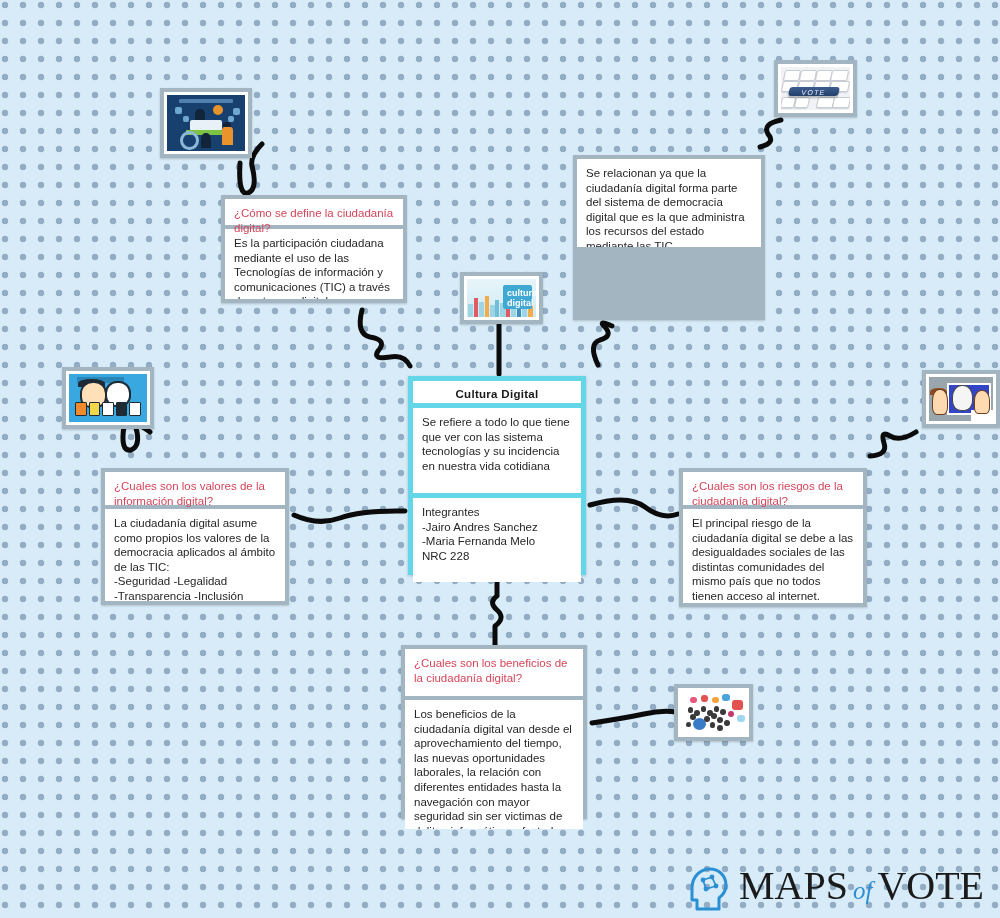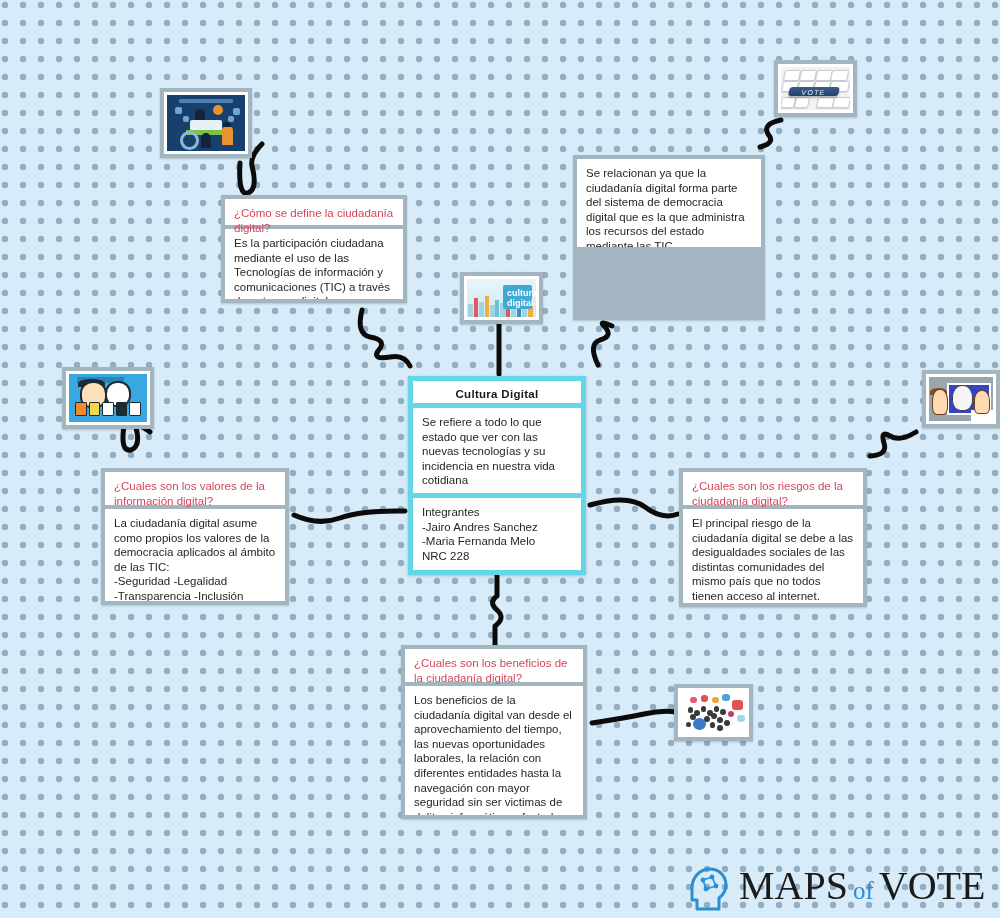--- a/index.html
+++ b/index.html
@@ -434,23 +434,23 @@
     <div class="body-text" style="white-space: pre-line;">Se relacionan ya que la ciudadanía digital forma parte del sistema de democracia
 digital que es la que administra los recursos del estado mediante las TIC</div>
   </div>
 </div>
 
 <div class="node central" style="left:408px; top:376px; width:178px; height:199px;">
   <div class="cell" style="height:22px; padding-top:6px;">
     <div class="central-title">Cultura Digital</div>
   </div>
   <div class="cell clip" style="height:85px;">
-    <div class="body-text">Se refiere a todo lo que estado que ver con las nuevas tecnologías y su incidencia en nuestra vida cotidiana</div>
-  </div>
-  <div class="cell clip" style="height:72px;">
+    <div class="body-text">Se refiere a todo lo que tiene que ver con las sistema tecnologías y su incidencia en nuestra vida cotidiana</div>
+  </div>
+  <div class="cell clip" style="height:84px;">
     <div class="body-text" style="white-space: pre-line;">Integrantes
 -Jairo Andres Sanchez
 -Maria Fernanda Melo
 NRC 228</div>
   </div>
 </div>
 
 <div class="node" style="left:101px; top:468px; width:188px; height:137px;">
   <div class="cell" style="height:33px;">
     <div class="q-title">¿Cuales son los valores de la información digital?</div>
@@ -466,36 +466,36 @@
 <div class="node" style="left:679px; top:468px; width:188px; height:139px;">
   <div class="cell" style="height:33px;">
     <div class="q-title">¿Cuales son los riesgos de la ciudadanía digital?</div>
   </div>
   <div class="cell clip" style="height:94px;">
     <div class="body-text">El principal riesgo de la ciudadanía digital se debe a las desigualdades sociales de las distintas comunidades del mismo país que no todos tienen acceso al internet.</div>
   </div>
 </div>
 
 <div class="node" style="left:401px; top:645px; width:186px; height:174px;">
-  <div class="cell" style="height:33px;">
+  <div class="cell" style="height:47px;">
     <div class="q-title">¿Cuales son los beneficios de la ciudadanía digital?</div>
   </div>
   <div class="cell clip" style="height:129px;">
     <div class="body-text">Los beneficios de la ciudadanía digital van desde el aprovechamiento del tiempo, las nuevas oportunidades laborales, la relación con diferentes entidades hasta la navegación con mayor seguridad sin ser victimas de delitos informáticos afectados la comodidad y calidad de vida de las</div>
   </div>
 </div>
 
 <div id="logo">
   <svg width="48" height="48" viewBox="0 0 48 48">
     <path d="M14 45 L14 36 L9 36 L9 24 C9 13 17 5 27 5 C36 5 43 12 43 21 C43 27 40 31 36 34 L36 45 Z" fill="none" stroke="#2b8fd4" stroke-width="3" stroke-linejoin="round"></path>
     <circle cx="20" cy="16" r="2.4" fill="#2b8fd4"></circle>
     <circle cx="29" cy="13" r="2.4" fill="#2b8fd4"></circle>
     <circle cx="33" cy="22" r="2.4" fill="#2b8fd4"></circle>
     <circle cx="23" cy="25" r="2.4" fill="#2b8fd4"></circle>
     <line x1="20" y1="16" x2="29" y2="13" stroke="#2b8fd4" stroke-width="1.8"></line>
     <line x1="29" y1="13" x2="33" y2="22" stroke="#2b8fd4" stroke-width="1.8"></line>
     <line x1="33" y1="22" x2="23" y2="25" stroke="#2b8fd4" stroke-width="1.8"></line>
     <line x1="23" y1="25" x2="20" y2="16" stroke="#2b8fd4" stroke-width="1.8"></line>
   </svg>
   <div class="wordmark">
-    <span>MAPS</span><span class="of" style="margin:0 5px;">of</span><span>VOTE</span>
+    <span>MAPS</span><span class="of" style="margin:0 5px;font-style:italic;">of</span><span>VOTE</span>
   </div>
 </div>
 
 </body></html>

